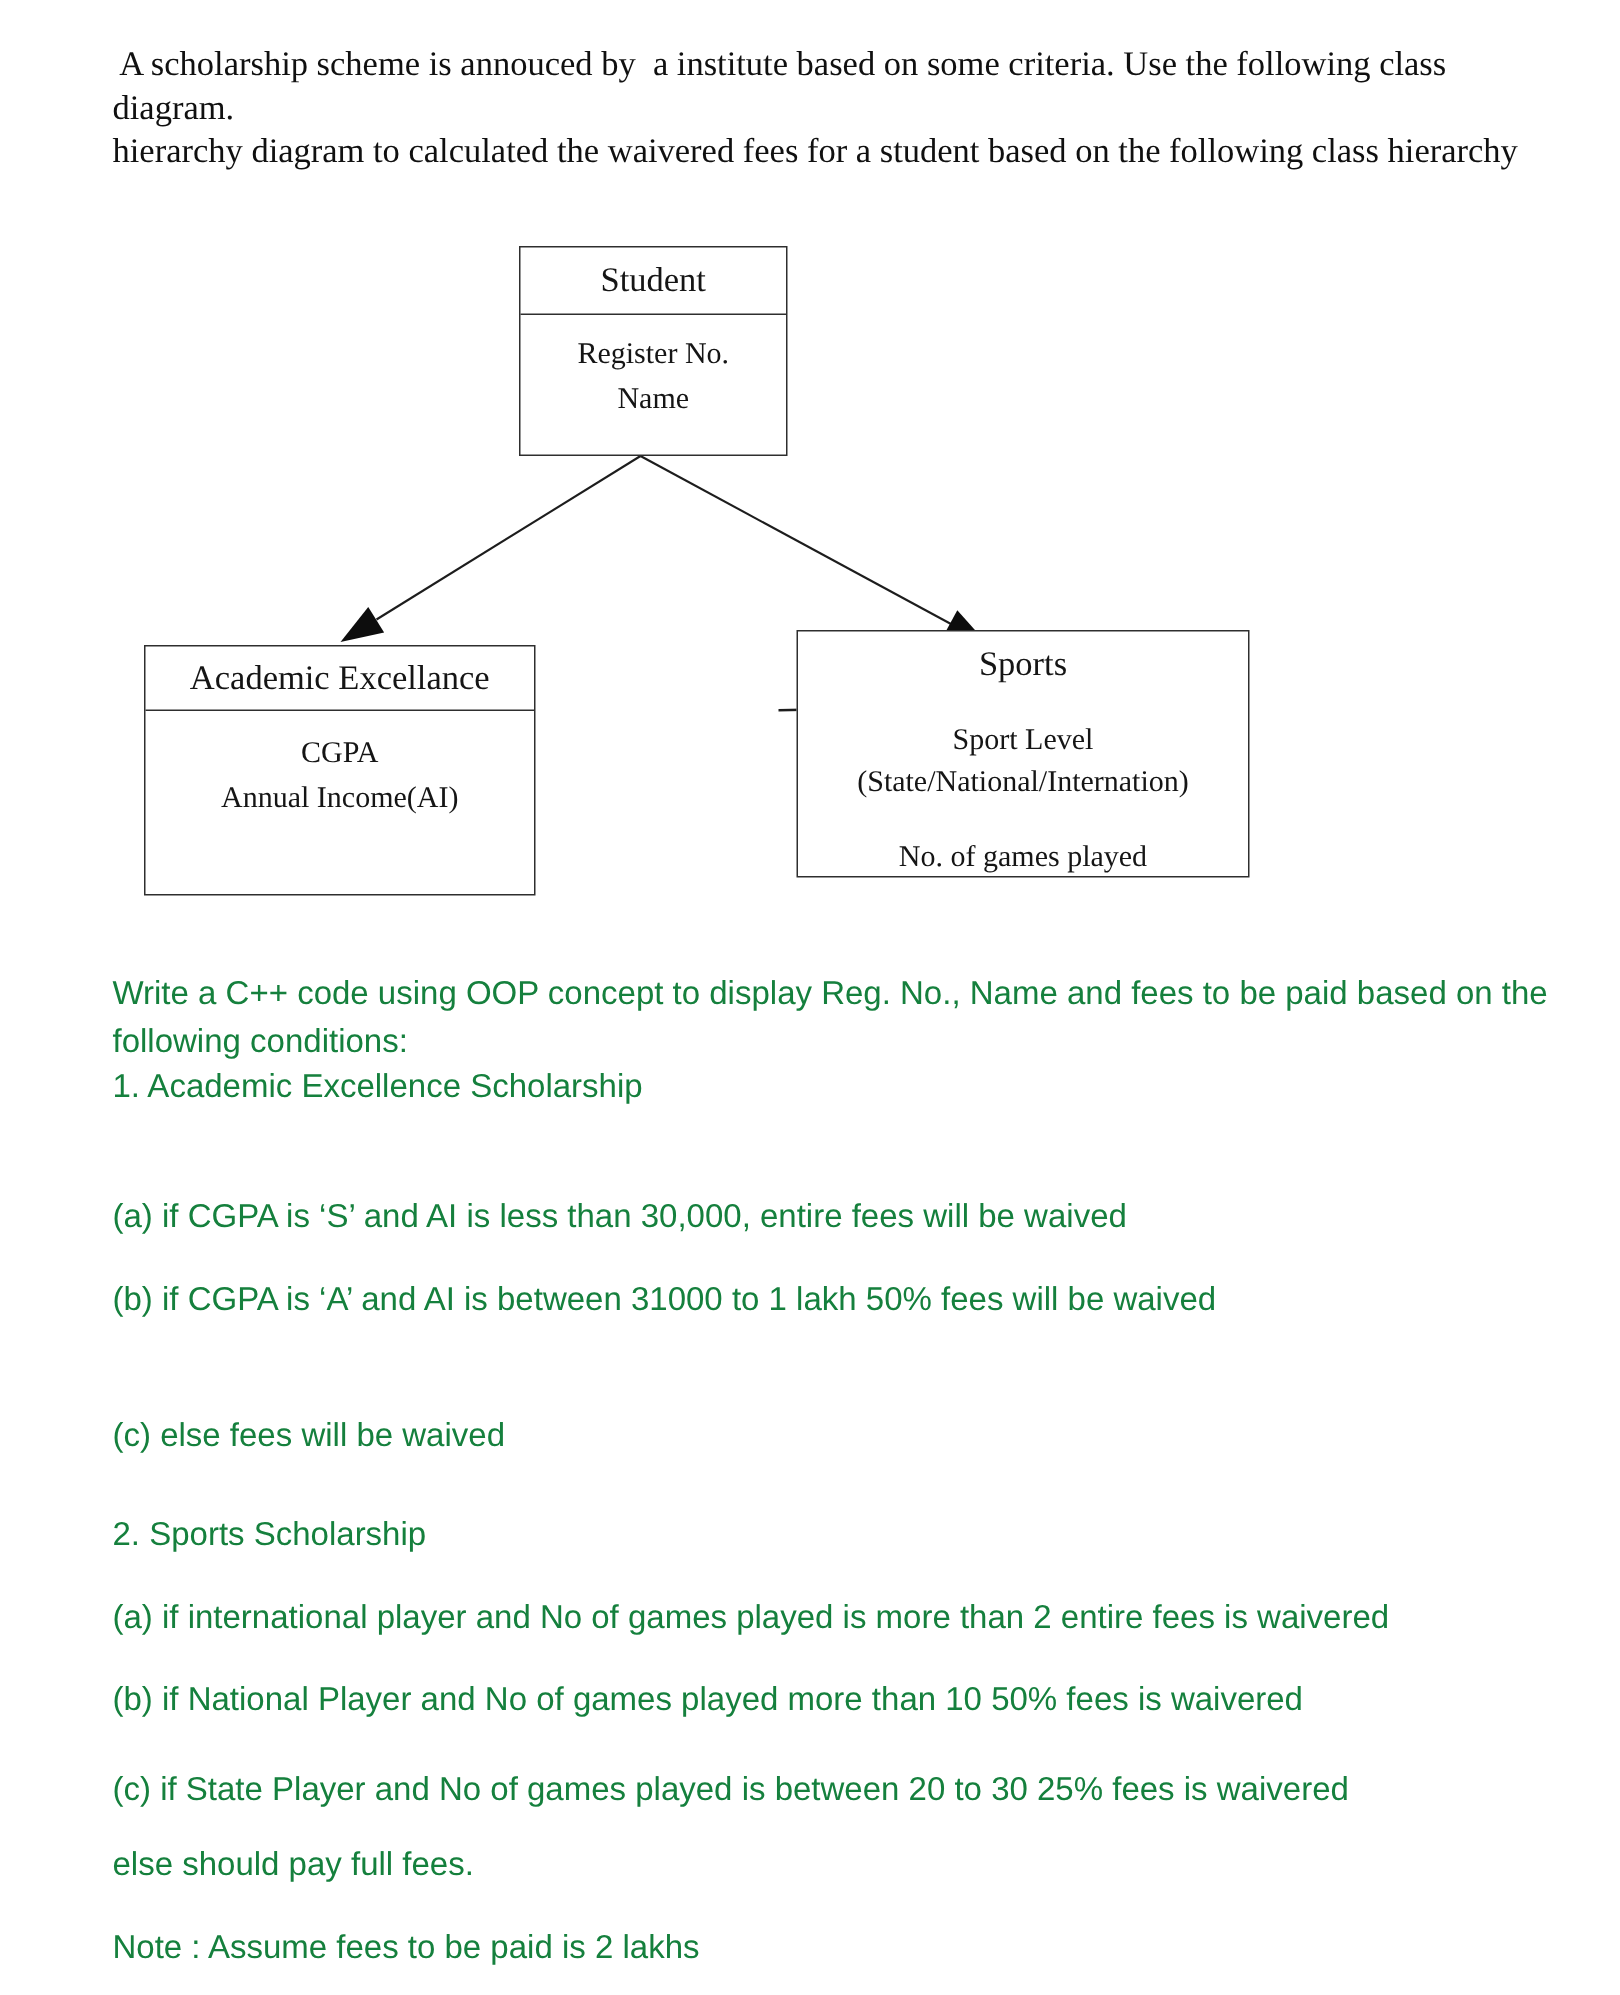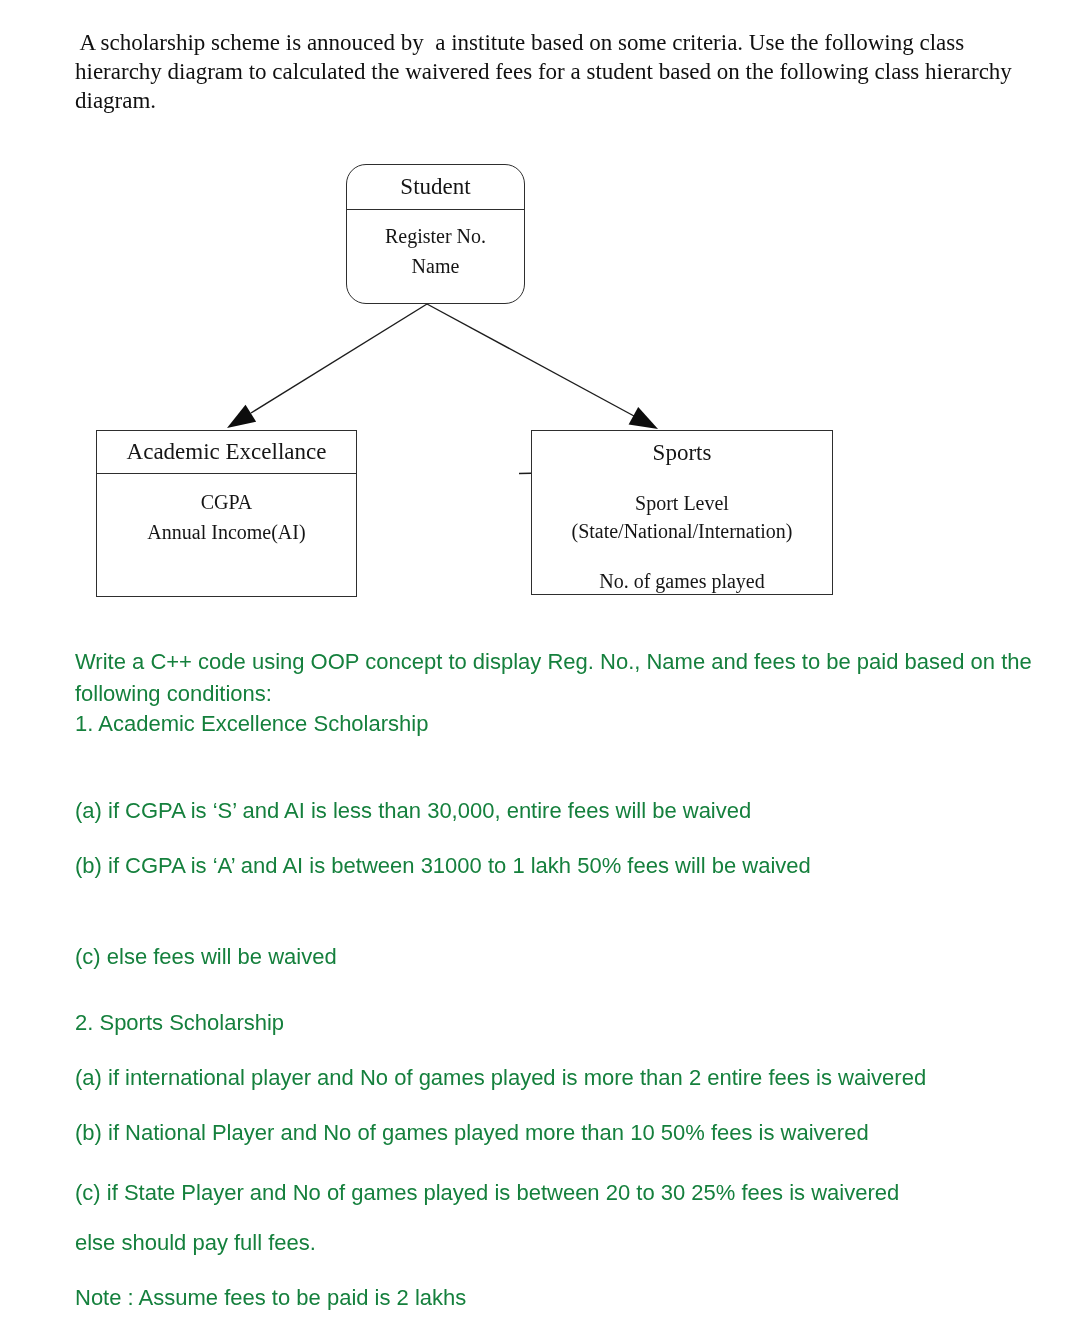--- a/index.html
+++ b/index.html
@@ -27,27 +27,27 @@
     color:#151515;
     text-align:center;
     box-sizing:border-box;
   }
   .uml-title{
     display:flex;align-items:center;justify-content:center;
     font-size:23px;
   }
   .uml-title.bordered{border-bottom:1.5px solid #2e2e2e;}
   .uml-body{font-size:20px;line-height:30px;}
-  .box-student{left:346px;top:164px;width:179px;height:140px;border-radius:20px;}
+  .box-student{left:346px;top:164px;width:179px;height:140px;}
   .box-student .uml-title{height:44px;}
   .box-student .uml-body{padding-top:11px;}
   .box-academic{left:96px;top:430px;width:261px;height:167px;}
   .box-academic .uml-title{height:42px;}
   .box-academic .uml-body{padding-top:13px;}
-  .box-sports{left:531px;top:430px;width:302px;height:165px;}
+  .box-sports{left:531px;top:420px;width:302px;height:165px;}
   .box-sports .uml-title{height:44px;}
   .box-sports .uml-body{padding-top:14px;line-height:28px;}
   .box-sports .games-line{margin-top:22px;}
   
   .connectors{
     position:absolute;left:0;top:0;width:1080px;height:1330px;
     pointer-events:none;
   }
   
   .tline{
@@ -57,22 +57,22 @@
     white-space:pre;
   }
 </style>
 </head>
 <body>
 
 <div class="page">
 
   <div class="intro">
     <div class="intro-line"> A scholarship scheme is annouced by  a institute based on some criteria. Use the following class</div>
+    <div class="intro-line">diagram.</div>
     <div class="intro-line">hierarchy diagram to calculated the waivered fees for a student based on the following class hierarchy</div>
-    <div class="intro-line">diagram.</div>
   </div>
 
   <svg class="connectors" viewBox="0 0 1080 1330" xmlns="http://www.w3.org/2000/svg">
     <line x1="427" y1="304" x2="251" y2="413" stroke="#1d1d1d" stroke-width="1.4"></line>
     <polygon points="227,428 245.5,404.7 256.1,421.7" fill="#0d0d0d"></polygon>
     <line x1="427" y1="304" x2="634" y2="416" stroke="#1d1d1d" stroke-width="1.4"></line>
     <polygon points="658,429 628.6,424.5 638.2,406.9" fill="#0d0d0d"></polygon>
     <line x1="519" y1="473.5" x2="832" y2="467" stroke="#1d1d1d" stroke-width="1.6"></line>
   </svg>
 

